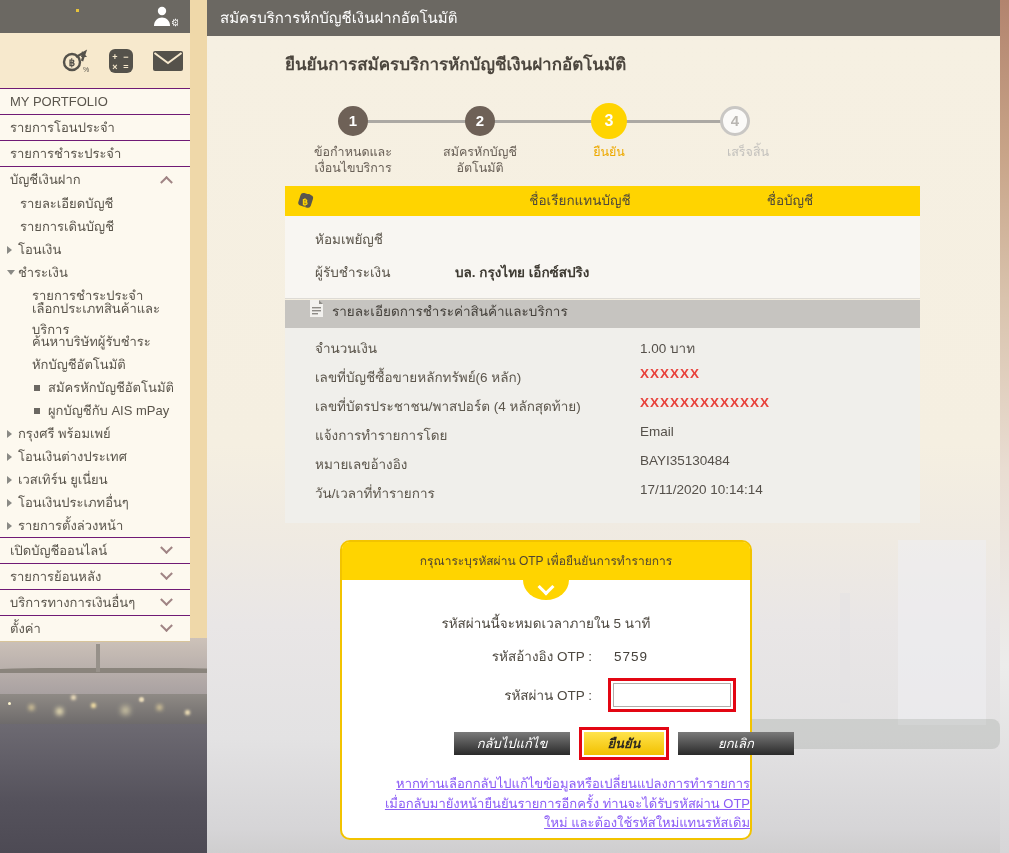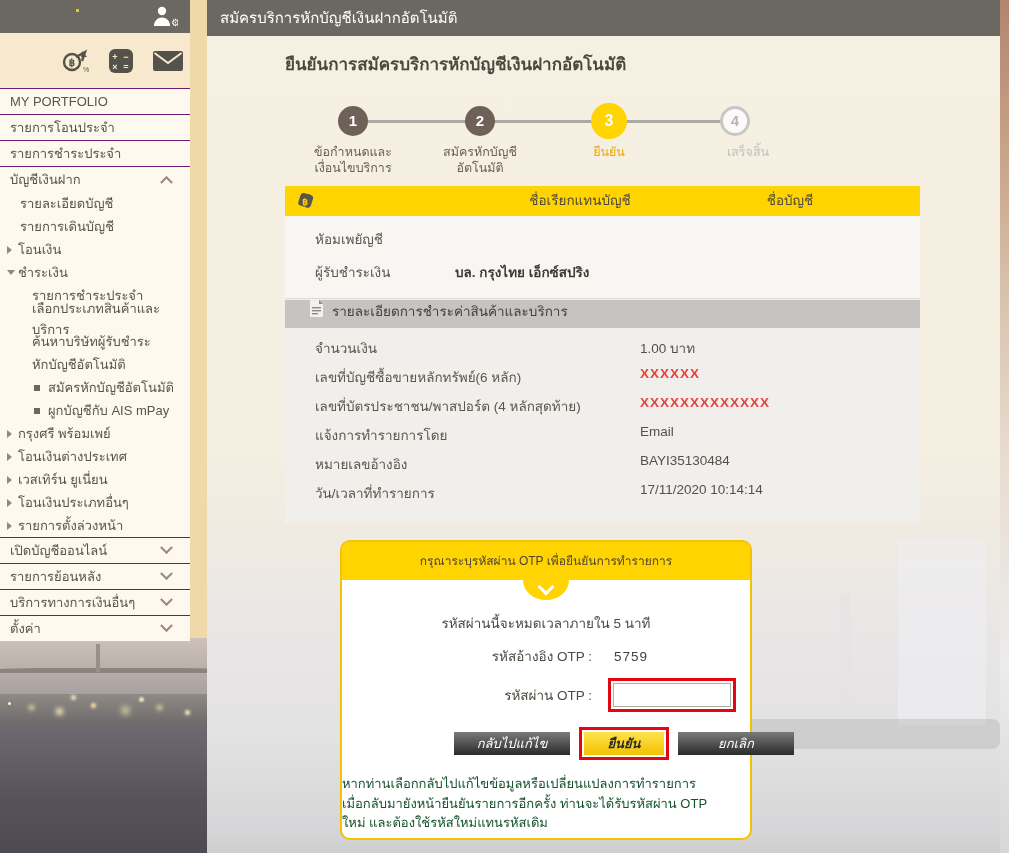--- a/index.html
+++ b/index.html
@@ -105,21 +105,21 @@
   .otp-row{display:flex;align-items:center;margin-top:11px;font-size:13.5px;color:#4f4a42;}
   .otp-lab{width:250px;text-align:right;flex:none;}
   .otp-ref{margin-left:22px;letter-spacing:1px;color:#45413b;}
   .red-box{margin-left:16px;border:3px solid #e30613;padding:2px;display:inline-block;}
   .otp-input{width:112px;height:20px;border:1px solid #b0aeaa;display:block;}
   .otp-btns{display:flex;margin:15px 0 0 112px;gap:9px;align-items:center;}
   .btn{height:23px;line-height:23px;text-align:center;font-size:13px;cursor:pointer;font-style:italic;}
   .btn-dark{min-width:116px;background:linear-gradient(180deg,#7a7a7a,#2a2a2a);color:#fff;}
   .btn-yellow{min-width:80px;background:linear-gradient(180deg,#ffe34d,#f2c100);color:#2e2a20;font-weight:bold;}
   .red-box2{border:3px solid #e30613;padding:2px;display:inline-block;}
-  .otp-note{margin-top:14px;text-align:left;font-size:13px;color:#14532d;line-height:1.5;}
+  .otp-note{margin-top:14px;text-align:right;font-size:13px;color:#8b5cf6;line-height:1.5;text-decoration:underline;}
 </style>
 </head>
 <body>
 
 <div id="app">
 
   <div class="right-strip"></div>
 
   <div class="left-photo">
     <div class="lp-sky">

